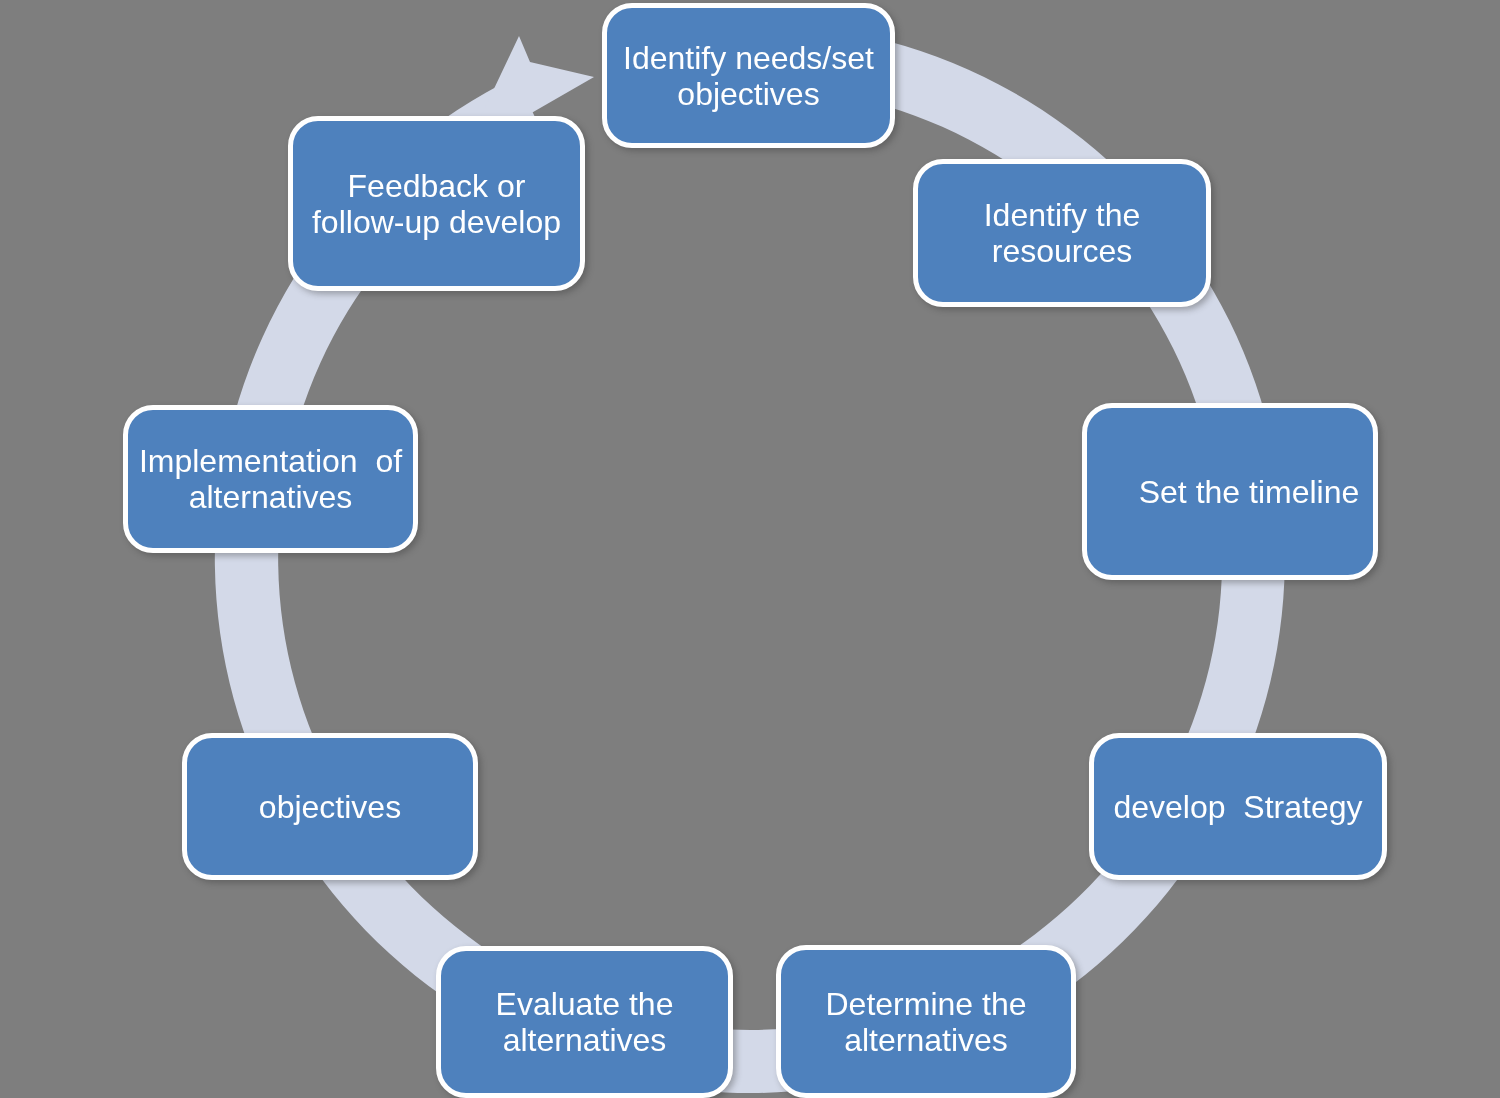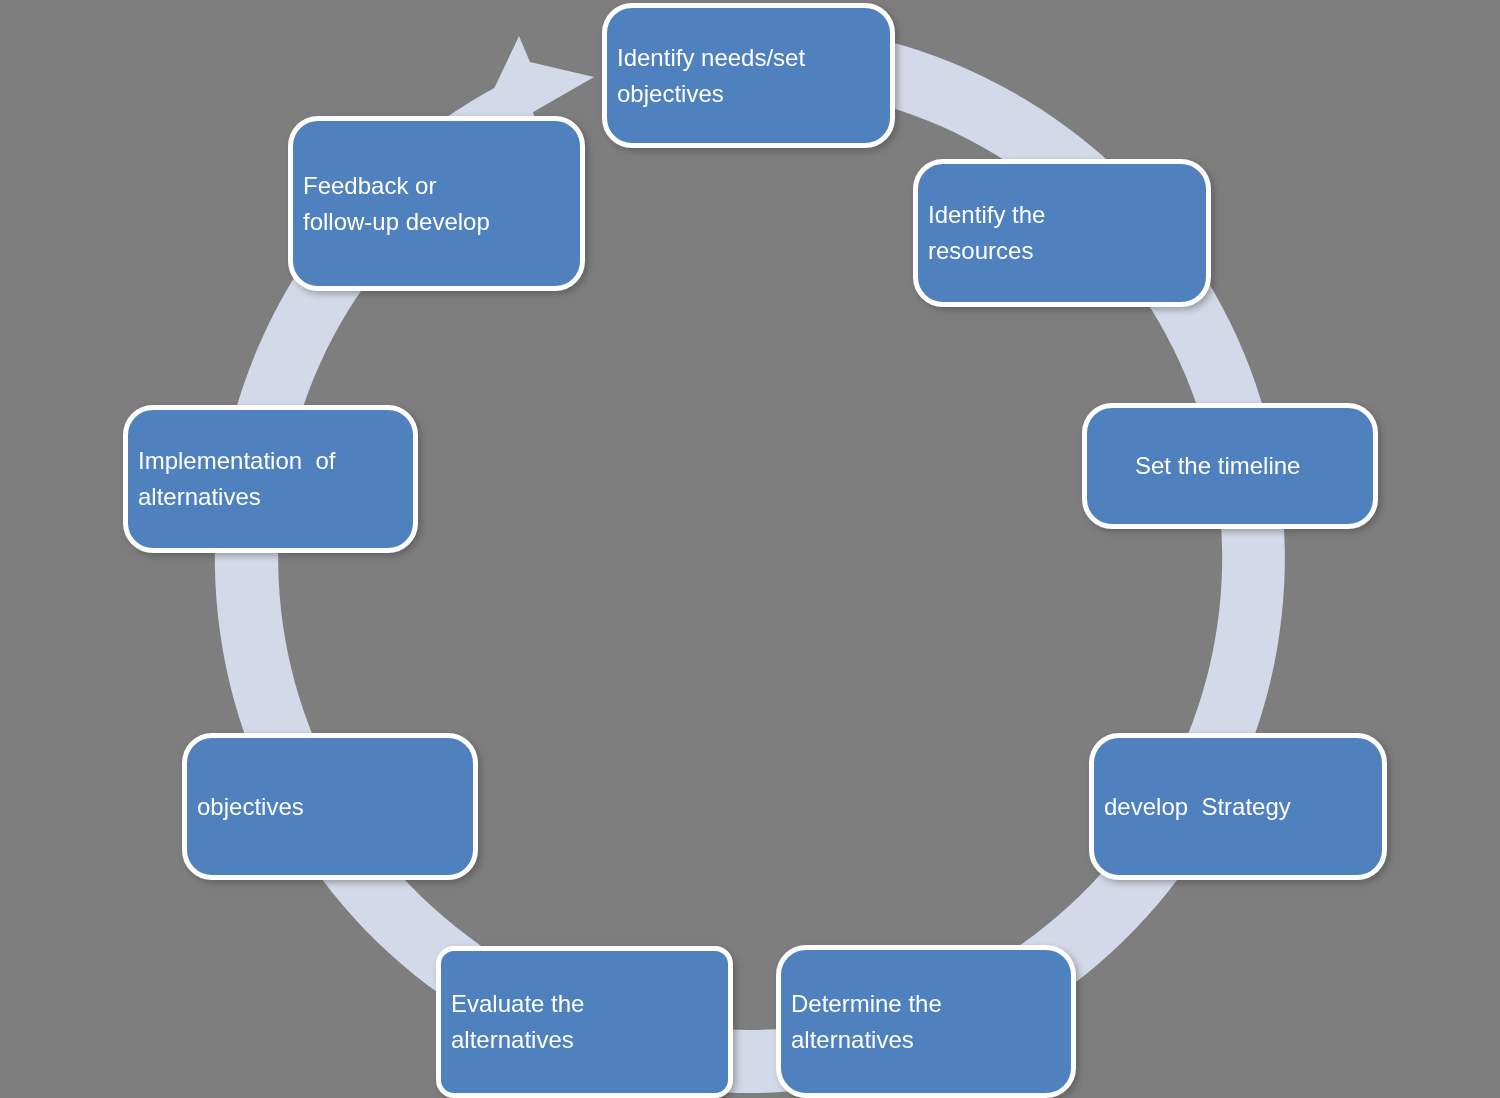--- a/index.html
+++ b/index.html
@@ -19,33 +19,33 @@
   .stage{position:relative;width:1500px;height:1098px;}
   .ring-svg{position:absolute;left:0;top:0;z-index:0;}
   .step{
     position:absolute;z-index:2;
     box-sizing:border-box;
     background:var(--step-fill);
     border:5px solid var(--step-border);
     border-radius:30px;
     color:var(--step-text);
     display:flex;flex-direction:column;
-    align-items:flex-start;justify-content:center;
+    align-items:center;justify-content:center;
     text-align:center;
-    font-size:24px;line-height:36px;
+    font-size:32px;line-height:36px;
     padding:4px 10px;
     box-shadow:3px 3px 6px rgba(50,50,50,0.35);
   }
   .step .ln{white-space:pre-wrap;}
   .b1{left:602px;top:3px;width:293px;height:145px;}
   .b2{left:913px;top:115px;width:298px;height:148px;margin-top:44px;}
-  .b3{left:1082px;top:403px;width:296px;height:126px;padding-left:48px;}
+  .b3{left:1082px;top:403px;width:296px;height:177px;padding-left:48px;}
   .b4{left:1078px;top:733px;width:298px;height:147px;margin-left:11px;}
   .b5{left:768px;top:945px;width:300px;height:153px;margin-left:8px;}
-  .b6{left:436px;top:946px;width:297px;height:152px;border-radius:18px;}
+  .b6{left:436px;top:946px;width:297px;height:152px;}
   .b7{left:182px;top:733px;width:296px;height:147px;}
   .b8{left:123px;top:405px;width:295px;height:148px;}
   .b9{left:288px;top:116px;width:297px;height:175px;}
 </style>
 </head>
 <body>
 
 <div class="stage">
 
   <svg class="ring-svg" width="1500" height="1098" viewBox="0 0 1500 1098">

